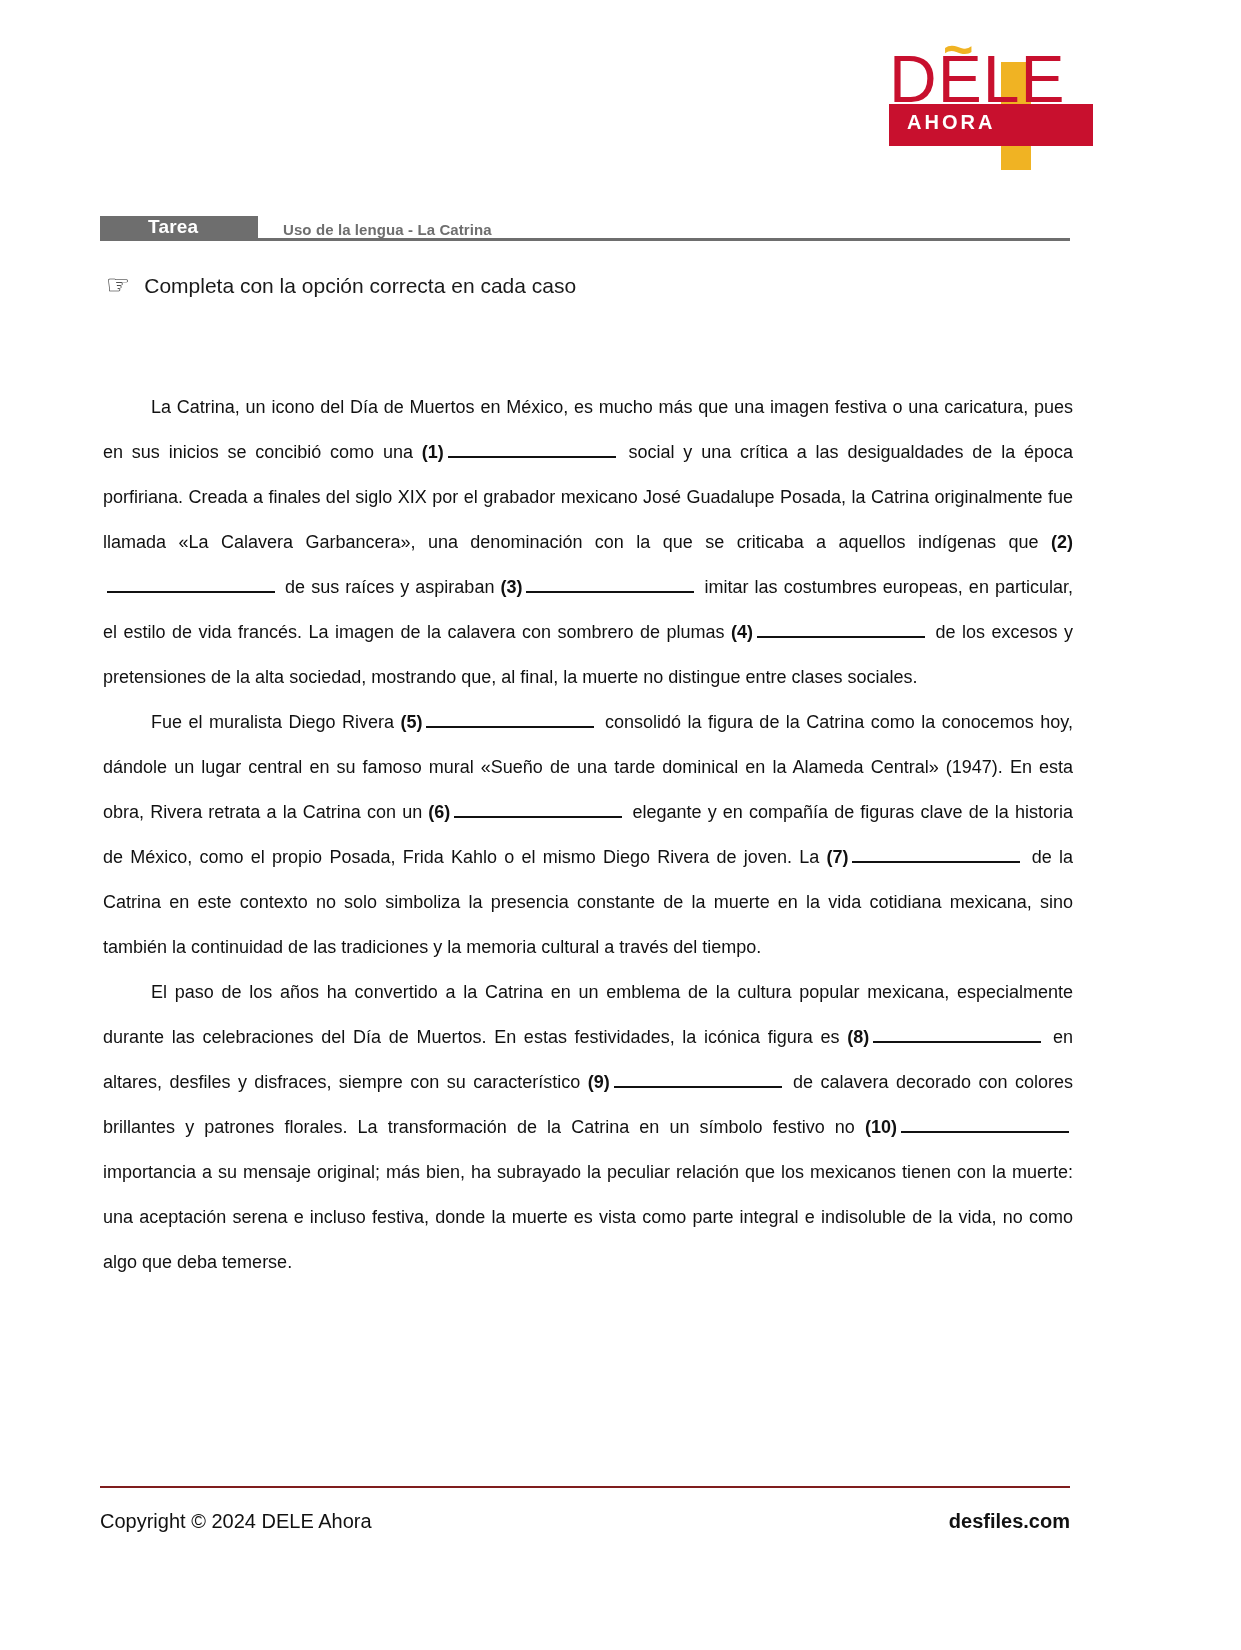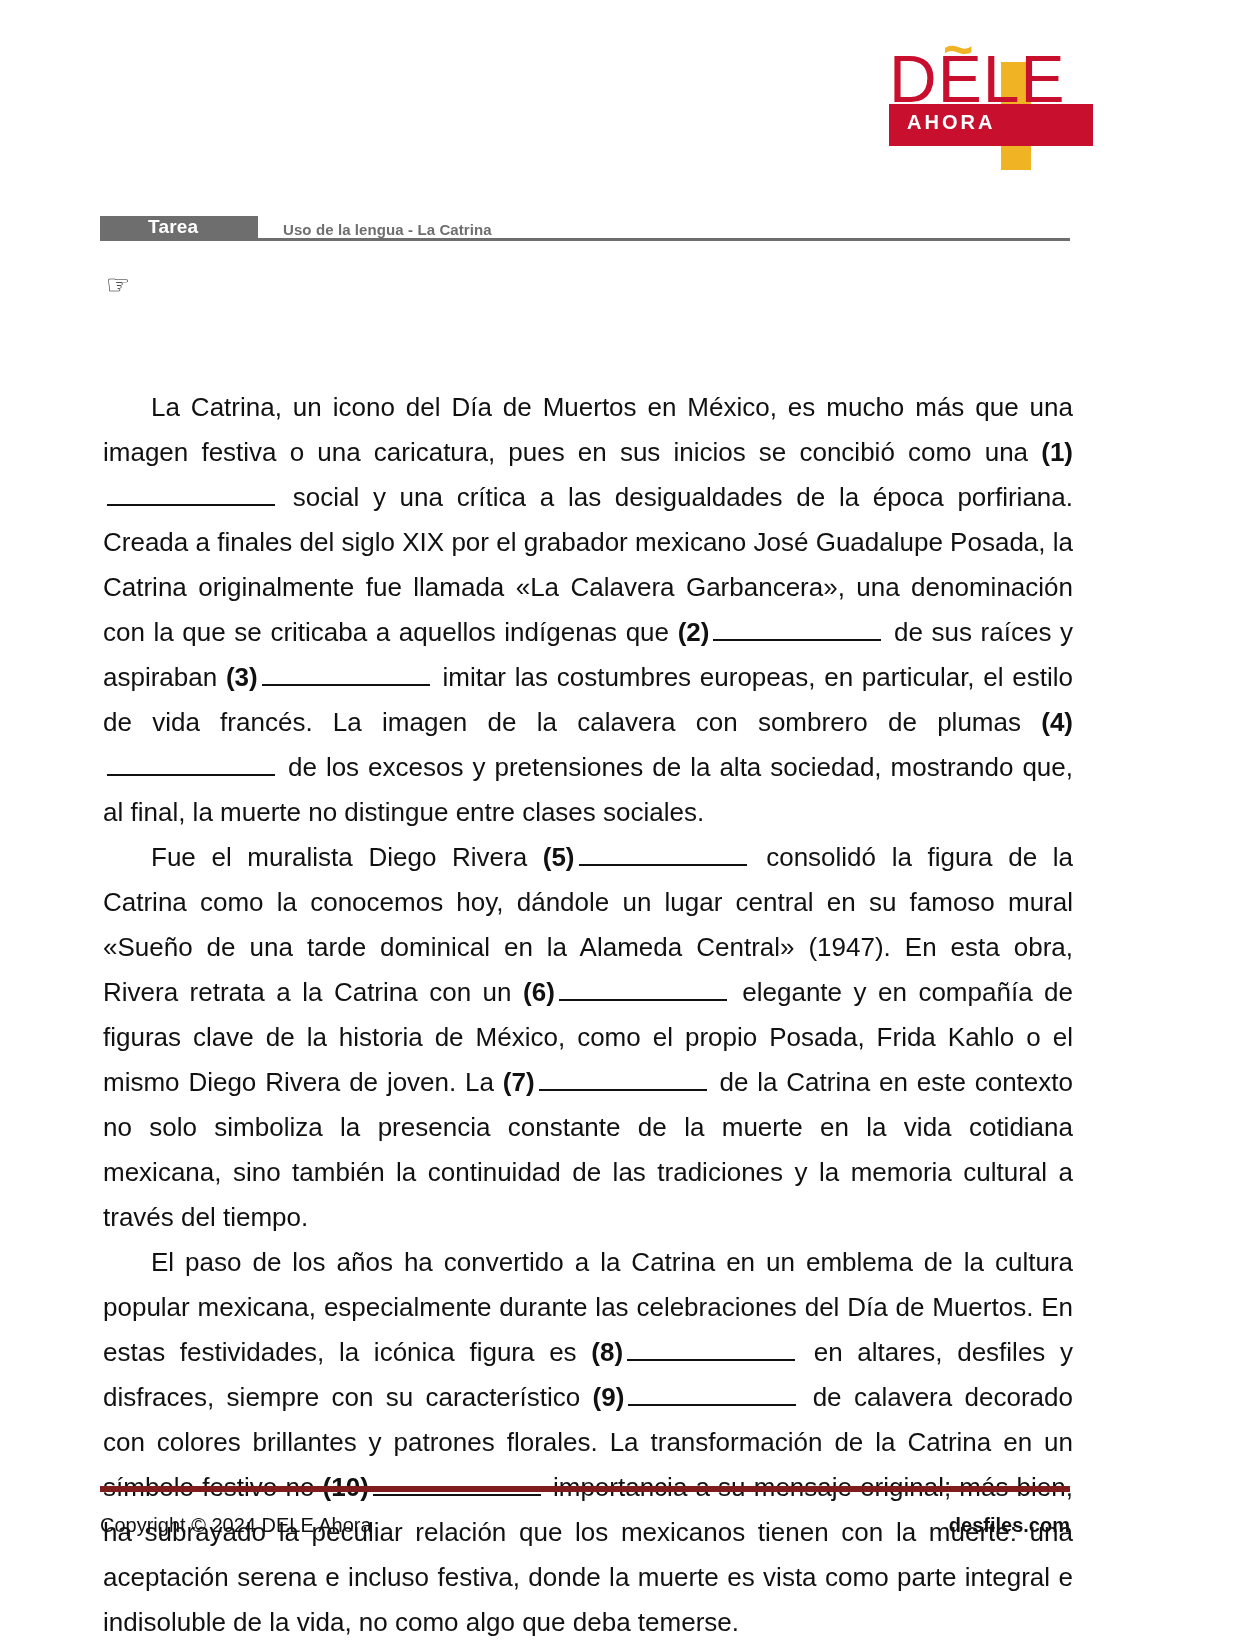--- a/index.html
+++ b/index.html
@@ -147,21 +147,21 @@
     font-size: 21px;
     color: #1a1a1a;
   }
 
   
   .content {
     position: absolute;
     left: 103px;
     top: 385px;
     width: 970px;
-    font-size: 26px;
+    font-size: 18px;
     line-height: 45px;
     text-align: justify;
     color: #111;
   }
   .content p {
     margin: 0;
     text-indent: 48px;
     text-align: justify;
   }
   .num {
@@ -176,21 +176,21 @@
     margin: 0 4px;
   }
   .blank-w { width: 168px; }
 
   
   .footer {
     position: absolute;
     left: 100px;
     top: 1486px;
     width: 970px;
-    border-top: 6px solid #7f1d1d;
+    border-top: 2px solid #7f1d1d;
     display: flex;
     justify-content: space-between;
     align-items: center;
     padding-top: 22px;
     font-size: 20px;
     color: #111;
   }
   .footer-right {
     font-weight: bold;
   }
@@ -211,20 +211,21 @@
     <div class="logo-ahora">AHORA</div>
   </div>
 
   <div class="tarea-row">
     <div class="tarea-badge">Tarea</div>
     <div class="tarea-title">Uso de la lengua - La Catrina</div>
   </div>
 
   <div class="instruction">
     <span class="hand-icon">☞</span>
+    <span class="instruction-text">Completa con la opción correcta en cada caso</span>
   </div>
 
   <div class="content" id="exercise-body">
       <p><span>La Catrina, un icono del Día de Muertos en México, es mucho más que una imagen festiva o una caricatura, pues en sus inicios se concibió como una </span><span class="num">(1)</span><span class="blank blank-w"></span><span> social y una crítica a las desigualdades de la época porfiriana. Creada a finales del siglo XIX por el grabador mexicano José Guadalupe Posada, la Catrina originalmente fue llamada «La Calavera Garbancera», una denominación con la que se criticaba a aquellos indígenas que </span><span class="num">(2)</span><span class="blank blank-w"></span><span> de sus raíces y aspiraban </span><span class="num">(3)</span><span class="blank blank-w"></span><span> imitar las costumbres europeas, en particular, el estilo de vida francés. La imagen de la calavera con sombrero de plumas </span><span class="num">(4)</span><span class="blank blank-w"></span><span> de los excesos y pretensiones de la alta sociedad, mostrando que, al final, la muerte no distingue entre clases sociales.</span></p>
       <p><span>Fue el muralista Diego Rivera </span><span class="num">(5)</span><span class="blank blank-w"></span><span> consolidó la figura de la Catrina como la conocemos hoy, dándole un lugar central en su famoso mural «Sueño de una tarde dominical en la Alameda Central» (1947). En esta obra, Rivera retrata a la Catrina con un </span><span class="num">(6)</span><span class="blank blank-w"></span><span> elegante y en compañía de figuras clave de la historia de México, como el propio Posada, Frida Kahlo o el mismo Diego Rivera de joven. La </span><span class="num">(7)</span><span class="blank blank-w"></span><span> de la Catrina en este contexto no solo simboliza la presencia constante de la muerte en la vida cotidiana mexicana, sino también la continuidad de las tradiciones y la memoria cultural a través del tiempo.</span></p>
       <p><span>El paso de los años ha convertido a la Catrina en un emblema de la cultura popular mexicana, especialmente durante las celebraciones del Día de Muertos. En estas festividades, la icónica figura es </span><span class="num">(8)</span><span class="blank blank-w"></span><span> en altares, desfiles y disfraces, siempre con su característico </span><span class="num">(9)</span><span class="blank blank-w"></span><span> de calavera decorado con colores brillantes y patrones florales. La transformación de la Catrina en un símbolo festivo no </span><span class="num">(10)</span><span class="blank blank-w"></span><span> importancia a su mensaje original; más bien, ha subrayado la peculiar relación que los mexicanos tienen con la muerte: una aceptación serena e incluso festiva, donde la muerte es vista como parte integral e indisoluble de la vida, no como algo que deba temerse.</span></p>
     </div>
 
   <div class="footer">
     <div>Copyright © 2024 DELE Ahora</div>

